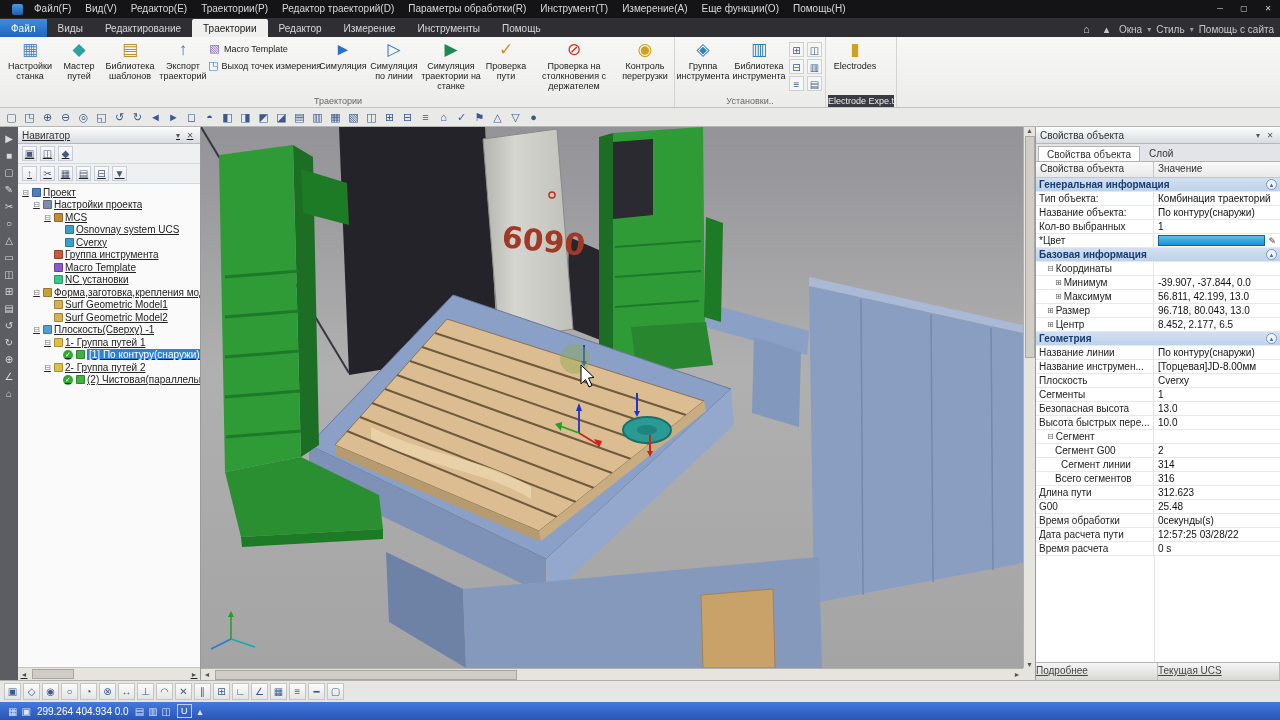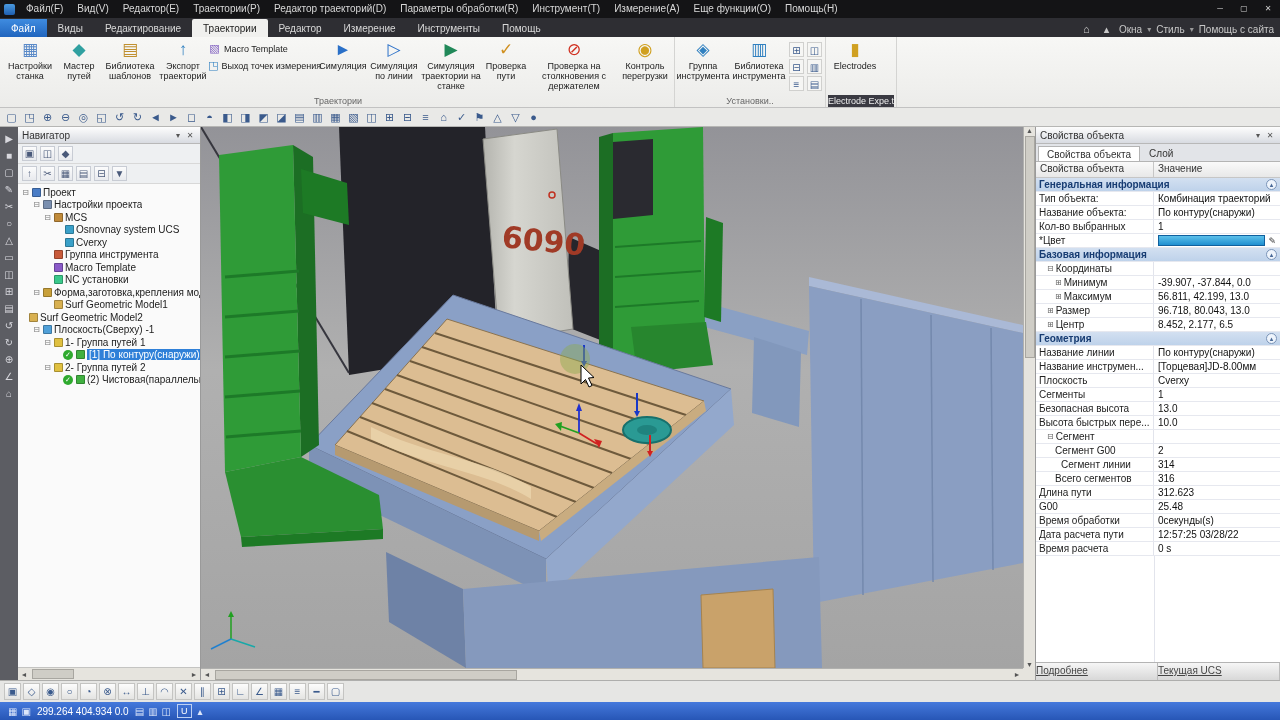--- a/index.html
+++ b/index.html
@@ -1,20 +1,20 @@
 <!DOCTYPE html>
 <html><head>
 <meta charset="utf-8">
 <style>
   html,body{margin:0;padding:0;}
   body{font-family:"Liberation Sans","DejaVu Sans",sans-serif;font-size:10px;color:#222;}
   #app{width:1280px;height:720px;display:flex;flex-direction:column;background:#e8e8e8;overflow:hidden;user-select:none;}
 
   
-  .menubar{height:18px;background:#141416;color:#d8d8d8;display:flex;align-items:center;padding-left:0;flex:0 0 auto;}
+  .menubar{height:18px;background:#141416;color:#d8d8d8;display:flex;align-items:center;padding-left:8px;flex:0 0 auto;}
   .appicon{width:11px;height:11px;background:linear-gradient(#4a9ae0,#1f5fb0);border-radius:2px;margin:0 4px;}
   .menu-items{display:flex;height:18px;align-items:center;}
   .menu-item{padding:0 7px;line-height:18px;white-space:nowrap;}
   .win-controls{margin-left:auto;display:flex;}
   .winbtn{width:24px;text-align:center;line-height:18px;font-size:8px;color:#cfcfcf;}
 
   
   .tabrow{height:19px;background:#2e2e33;display:flex;align-items:flex-end;color:#d8d8d8;flex:0 0 auto;}
   .rtab{padding:0 11px;height:19px;line-height:19px;white-space:nowrap;}
   .rtab.accent{background:linear-gradient(#3f8ce0,#1f63bc);color:#fff;}
@@ -42,21 +42,21 @@
 
   
   .quickbar{height:19px;background:#e9e9e7;border-bottom:1px solid #b6b6b4;display:flex;align-items:center;gap:3px;padding:0 4px;flex:0 0 auto;box-sizing:border-box;}
   .qicon{width:15px;height:15px;font-size:11px;line-height:15px;text-align:center;color:#3a5a8c;}
 
   
   .main{flex:1;display:flex;min-height:0;}
   .edgebar{width:18px;background:#5c5d63;display:flex;flex-direction:column;align-items:center;gap:3px;padding-top:5px;flex:0 0 auto;}
   .eicon{width:15px;height:14px;font-size:10px;line-height:14px;text-align:center;color:#d8d8de;}
 
-  .navigator{width:183px;background:#a21caf;border-right:1px solid #9a9a9a;display:flex;flex-direction:column;flex:0 0 auto;box-sizing:border-box;}
+  .navigator{width:183px;background:#a21caf;border-right:1px solid #9a9a9a;display:flex;flex-direction:column;flex:0 0 auto;box-sizing:border-box;text-decoration:underline;}
   .panel-head{height:16px;background:linear-gradient(#fdfdfd,#d8dbe1);border-bottom:1px solid #b8b8b8;display:flex;align-items:center;padding:0 4px;color:#333;flex:0 0 auto;}
   .panel-head .sp{flex:1;}
   .phbtn{width:12px;text-align:center;font-size:8px;color:#555;}
   .navtools{display:flex;gap:3px;padding:2px 4px;border-bottom:1px solid #d8d8d8;background:#eef0f2;flex:0 0 auto;}
   .ntool{width:15px;height:15px;border:1px solid #c8ccd4;background:linear-gradient(#fcfcfc,#e8eaee);font-size:10px;line-height:14px;text-align:center;color:#4a5a7a;box-sizing:border-box;}
   .tree{flex:1;background:#fafafa;overflow:hidden;padding-top:2px;}
   .titem{display:flex;align-items:center;height:12.5px;white-space:nowrap;color:#222;}
   .texp{width:9px;font-size:8px;text-align:center;color:#777;flex:0 0 auto;}
   .ticon{width:9px;height:9px;margin:0 2px;border-radius:1px;border:1px solid rgba(0,0,0,.25);flex:0 0 auto;box-sizing:border-box;}
   .tchk{width:10px;height:10px;border-radius:50%;background:#2faa2f;color:#fff;font-size:7px;line-height:10px;text-align:center;margin-right:1px;flex:0 0 auto;}
@@ -363,21 +363,21 @@
           <div class="titem" style="padding-left: 14px;">
             <span class="texp">⊟</span>
             <span class="ticon" style="background: rgb(200, 160, 58);"></span>
             <span class="tlabel">Форма,заготовка,крепления модел</span>
           </div>
           <div class="titem" style="padding-left: 25px;">
             <span class="texp"></span>
             <span class="ticon" style="background: rgb(216, 176, 80);"></span>
             <span class="tlabel">Surf Geometric Model1</span>
           </div>
-          <div class="titem" style="">
+          <div class="titem" style="padding-left: 25px;">
             <span class="texp"></span>
             <span class="ticon" style="background: rgb(216, 176, 80);"></span>
             <span class="tlabel">Surf Geometric Model2</span>
           </div>
           <div class="titem" style="padding-left: 14px;">
             <span class="texp">⊟</span>
             <span class="ticon" style="background: rgb(80, 160, 216);"></span>
             <span class="tlabel">Плоскость(Сверху) -1</span>
           </div>
           <div class="titem" style="padding-left: 25px;">

